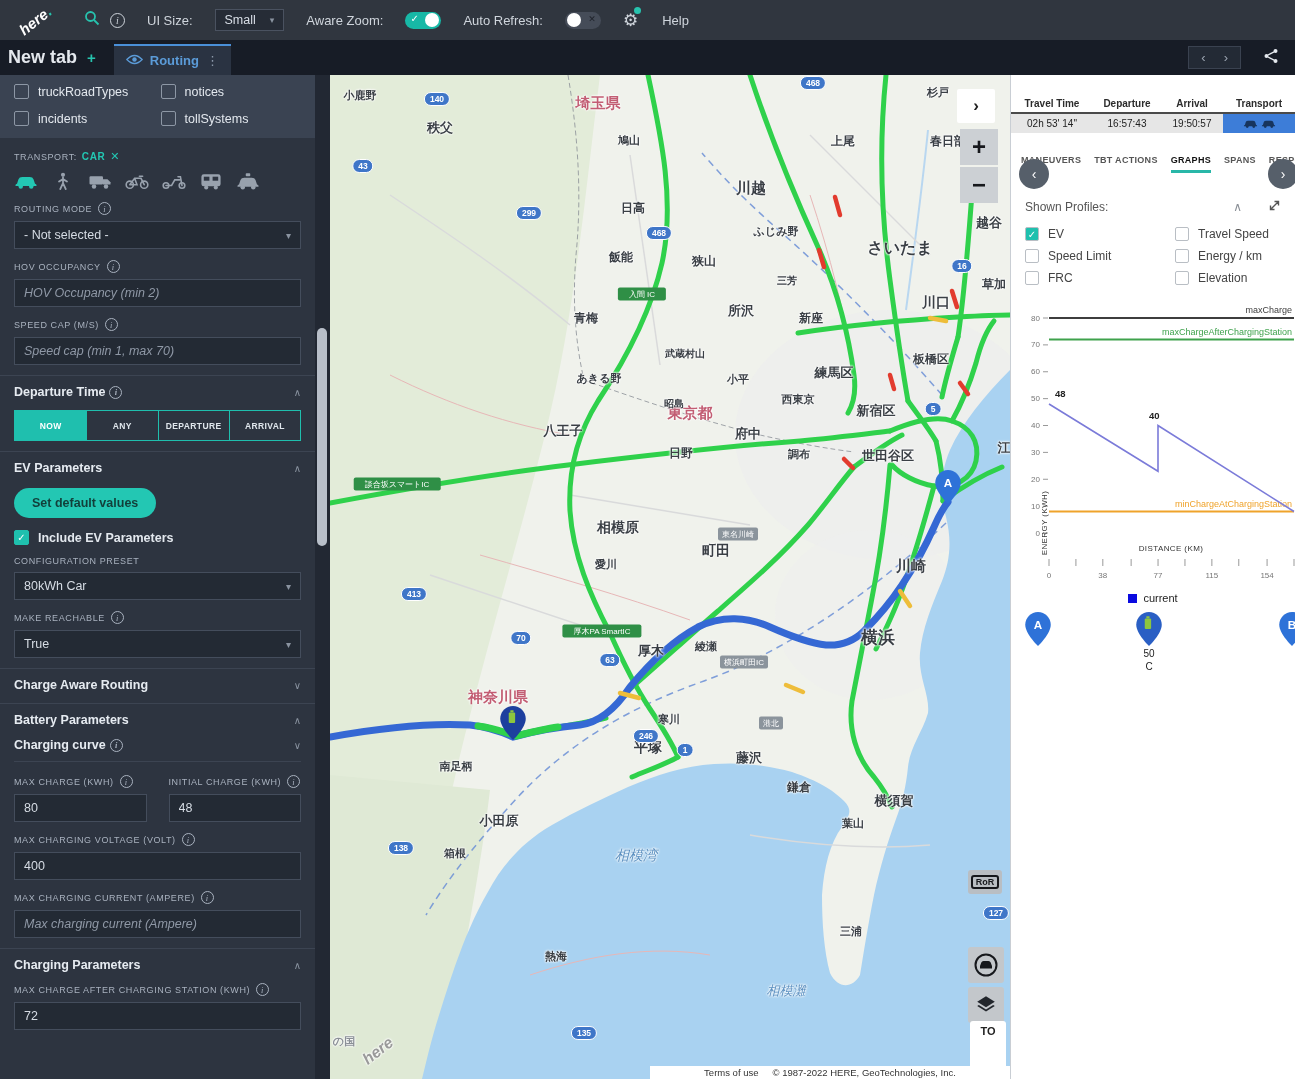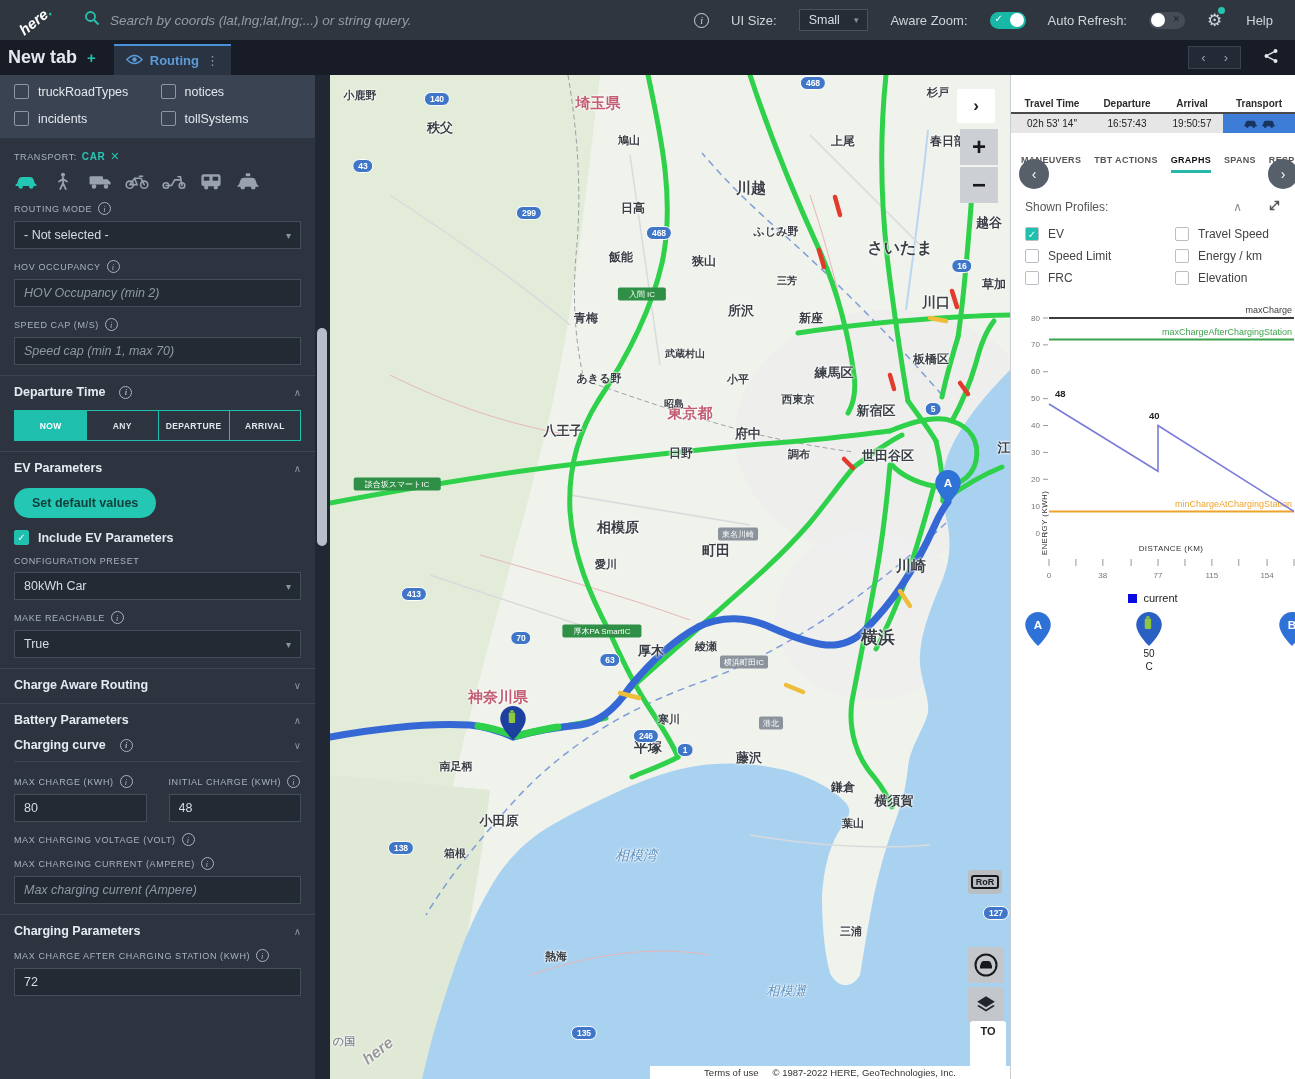--- a/index.html
+++ b/index.html
@@ -69,21 +69,21 @@
   #transline{display:flex;align-items:center;gap:5px;margin-top:12px;font-size:9px;color:#a9b2bf;letter-spacing:.6px}
   #transline b{color:#23c7b3;font-size:10px}
   #transline .x{color:#23c7b3;font-size:11px}
   #ticons{display:flex;gap:13px;margin:9px 0 2px;align-items:center}
   .ticon{color:#98a1ad;display:inline-flex}
   .ticon.act{color:#23c7b3}
   .ticon svg{width:24px;height:19px}
   .shead{display:flex;justify-content:space-between;align-items:center;font-size:12.5px;
     font-weight:bold;color:#e6ebf1;padding:9px 14px;border-top:1px solid #3c4452;margin-top:10px}
   .shead .car{color:#8a93a0;font-size:10px;font-weight:normal}
-  .shead .lft{display:flex;align-items:center;gap:14px}
+  .shead .lft{display:flex;align-items:center;gap:4px}
   .dtbtns{display:grid;grid-template-columns:repeat(4,1fr);border:1px solid #1fbfae;margin:2px 14px 8px}
   .dtb{height:29px;display:flex;align-items:center;justify-content:center;font-size:8.5px;
     font-weight:bold;color:#dfe6ec;border-left:1px solid #1fbfae;letter-spacing:.4px}
   .dtb:first-child{border-left:none}
   .dtb.act{background:#1fbfae;color:#fff}
   .pill{background:#23c7b3;color:#123f3a;font-weight:bold;border:none;border-radius:15px;
     padding:8px 18px;font-size:12.5px;margin:4px 0 12px;display:inline-block;font-family:inherit}
   .grid2{display:grid;grid-template-columns:1fr 1fr;gap:0 22px}
   #scrollstrip{position:absolute;left:315px;top:75px;width:15px;height:1004px;background:#222833;z-index:11}
   #scrollthumb{position:absolute;left:2px;top:253px;width:10px;height:218px;background:#b8bfc9;border-radius:5px}
@@ -145,21 +145,20 @@
 <div id="app">
 
   <div id="topbar">
     <div id="logo"><span>here</span><i>.</i></div>
     <span class="sicon">
       <svg width="16" height="16" viewBox="0 0 16 16">
           <circle cx="6.5" cy="6.5" r="4.5" fill="none" stroke="#27c3ae" stroke-width="1.8"></circle>
           <line x1="10" y1="10" x2="14.5" y2="14.5" stroke="#27c3ae" stroke-width="1.8"></line>
         </svg>
     </span>
-    <div id="searchtxt">Search by coords (lat,lng;lat,lng;...) or string query.</div>
     <span class="tb-item">
         <span class="infc">i</span>
       </span>
     <span class="tb-item">UI Size:</span>
     <span class="tb-item tb-sel">
       <span>Small</span>
         <span class="car">▾</span>
     </span>
     <span class="tb-item">Aware Zoom:</span>
     <span class="tb-item tog on">
@@ -366,20 +365,21 @@
               <span>INITIAL CHARGE (KWH)</span>
               <span class="inf">i</span>
             </div>
           <input class="sinput" value="48" style="">
         </div>
       </div>
       <div class="slabel">
           <span>MAX CHARGING VOLTAGE (VOLT)</span>
           <span class="inf">i</span>
         </div>
+      <input class="sinput" value="400" style="">
       <div class="slabel">
           <span>MAX CHARGING CURRENT (AMPERE)</span>
           <span class="inf">i</span>
         </div>
       <input class="sinput" placeholder="Max charging current (Ampere)" style="">
     </div>
     <div class="shead">
       <span class="lft">Charging Parameters</span>
         <span class="car">∧</span>
     </div>
@@ -509,21 +509,21 @@
         <span class="ml " style="left: 558px; top: 381px; font-size: 13px;">世田谷区</span>
         <span class="ml " style="left: 674px; top: 373px; font-size: 13px;">江</span>
         <span class="ml " style="left: 386px; top: 476px; font-size: 14px;">町田</span>
         <span class="ml " style="left: 288px; top: 453px; font-size: 14px;">相模原</span>
         <span class="ml " style="left: 276px; top: 489px; font-size: 11px;">愛川</span>
         <span class="ml " style="left: 321px; top: 576px; font-size: 13px;">厚木</span>
         <span class="ml " style="left: 376px; top: 571px; font-size: 11px;">綾瀬</span>
         <span class="ml " style="left: 339px; top: 644px; font-size: 11px;">寒川</span>
         <span class="ml " style="left: 318px; top: 673px; font-size: 14px;">平塚</span>
         <span class="ml " style="left: 419px; top: 683px; font-size: 13px;">藤沢</span>
-        <span class="ml " style="left: 469px; top: 712px; font-size: 12px; margin-left: 44px;">鎌倉</span>
+        <span class="ml " style="left: 469px; top: 712px; font-size: 12px;">鎌倉</span>
         <span class="ml " style="left: 548px; top: 562px; font-size: 17px;">横浜</span>
         <span class="ml " style="left: 581px; top: 491px; font-size: 15px;">川崎</span>
         <span class="ml " style="left: 564px; top: 726px; font-size: 13px;">横須賀</span>
         <span class="ml " style="left: 523px; top: 748px; font-size: 11px;">葉山</span>
         <span class="ml " style="left: 521px; top: 856px; font-size: 11px;">三浦</span>
         <span class="ml " style="left: 169px; top: 746px; font-size: 13px;">小田原</span>
         <span class="ml " style="left: 126px; top: 691px; font-size: 11px;">南足柄</span>
         <span class="ml " style="left: 125px; top: 778px; font-size: 11px;">箱根</span>
         <span class="ml " style="left: 226px; top: 881px; font-size: 11px;">熱海</span>
         <span class="ml dim" style="left: 14px; top: 966px; font-size: 11px;">の国</span>

